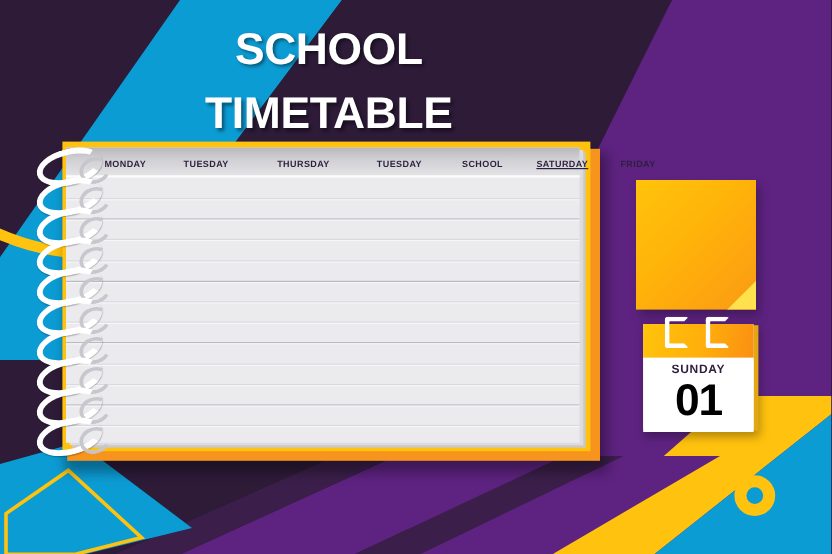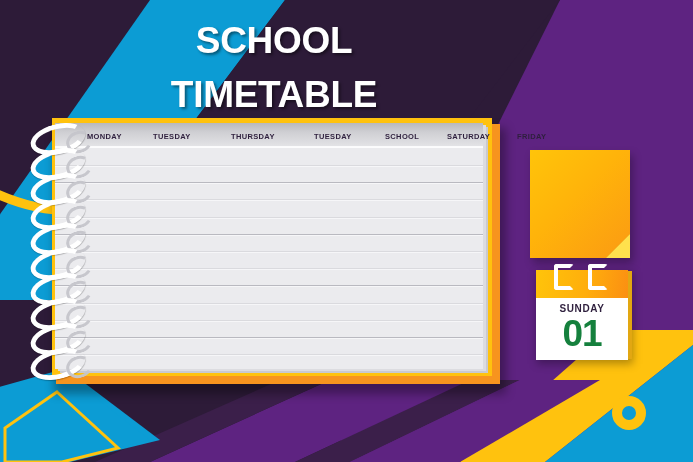--- a/index.html
+++ b/index.html
@@ -63,21 +63,21 @@
   .cal-back2{position:absolute;left:8px;top:3px;width:92px;height:88px;background:#e2a712;}
   .cal-back1{position:absolute;left:4px;top:2px;width:92px;height:88px;background:#f2f2f2;}
   .cal-top{position:absolute;left:0;top:0;width:92px;height:28px;
      background:linear-gradient(100deg,#ffc40a 0%,#ffae0c 55%,#fb8f12 100%);}
   .cal-body{position:absolute;left:0;top:28px;width:92px;height:62px;background:#ffffff;}
   .clip{position:absolute;top:-6px;width:12px;height:18px;border:4px solid #ffffff;
      border-right-color:transparent;border-radius:3px;}
   .cal-month{position:absolute;left:0;top:33px;width:92px;text-align:center;
      color:#2e1f3d;font-weight:bold;font-size:10px;letter-spacing:.6px;}
   .cal-day{position:absolute;left:0;top:44px;width:92px;text-align:center;
-     color:#15803d;font-weight:bold;font-size:37px;letter-spacing:-1px;line-height:40px;}
+     color:#000000;font-weight:bold;font-size:37px;letter-spacing:-1px;line-height:40px;}
 
   
   #ring-decor{position:absolute;left:612px;top:396px;width:34px;height:34px;
      border:10px solid #ffc20e;border-radius:50%;box-sizing:border-box;}
 </style>
 </head>
 <body>
 
 <div id="poster">
 
@@ -185,21 +185,21 @@
 
     <div class="nb-header"></div>
     <div class="nb-headline"></div>
 
     <div id="daysrow">
         <span class="day" style="left: 32px;">MONDAY</span>
         <span class="day" style="left: 98px;">TUESDAY</span>
         <span class="day" style="left: 176px;">THURSDAY</span>
         <span class="day" style="left: 259px;">TUESDAY</span>
         <span class="day" style="left: 330px;">SCHOOL</span>
-        <span class="day" style="left: 392px;">SATURDAY</span>
+        <span class="day" style="left: 392px; text-decoration: underline;">SATURDAY</span>
         <span class="day" style="left: 462px;">FRIDAY</span>
       </div>
 
     <div id="spiral">
         <div class="ring-out" style="top: 2px; transform: rotate(-14deg);"></div>
         <div class="ring-in" style="top: 9px;"></div>
         <div class="ring-out" style="top: 27px; transform: rotate(-14deg);"></div>
         <div class="ring-in" style="top: 34px;"></div>
         <div class="ring-out" style="top: 52px; transform: rotate(-14deg);"></div>
         <div class="ring-in" style="top: 59px;"></div>

